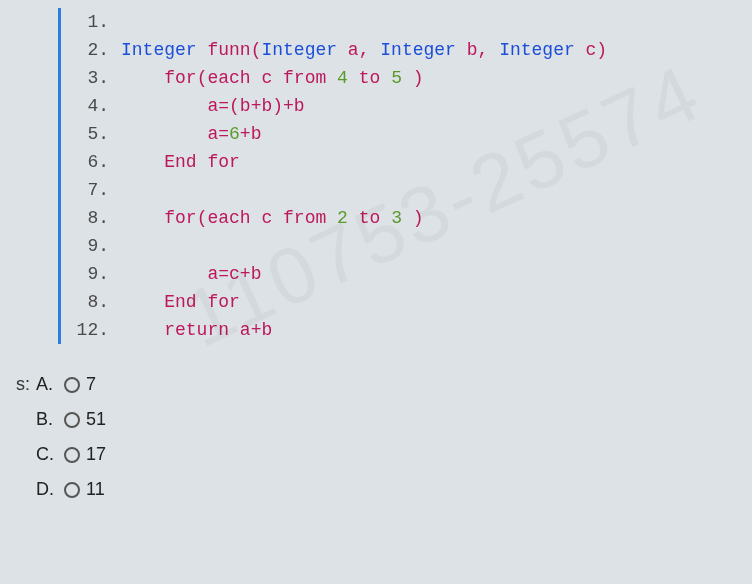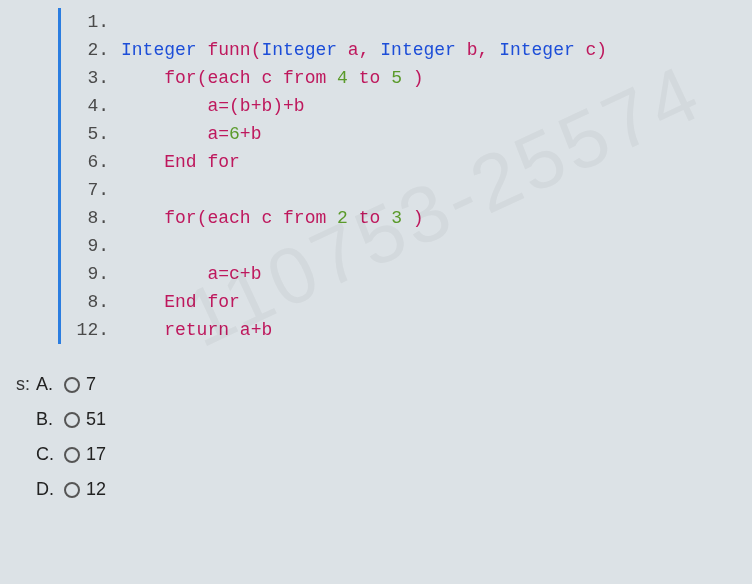--- a/index.html
+++ b/index.html
@@ -155,17 +155,17 @@
     <div class="answer-row">
       <span class="prefix-label"></span>
       <span class="option-letter">C.</span>
       <span class="radio"></span>
       <span class="option-text">17</span>
     </div>
     <div class="answer-row">
       <span class="prefix-label"></span>
       <span class="option-letter">D.</span>
       <span class="radio"></span>
-      <span class="option-text">12</span>
+      <span class="option-text">11</span>
     </div>
   </div>
 
 <div class="watermark">110753-25574</div>
 
 </body></html>

